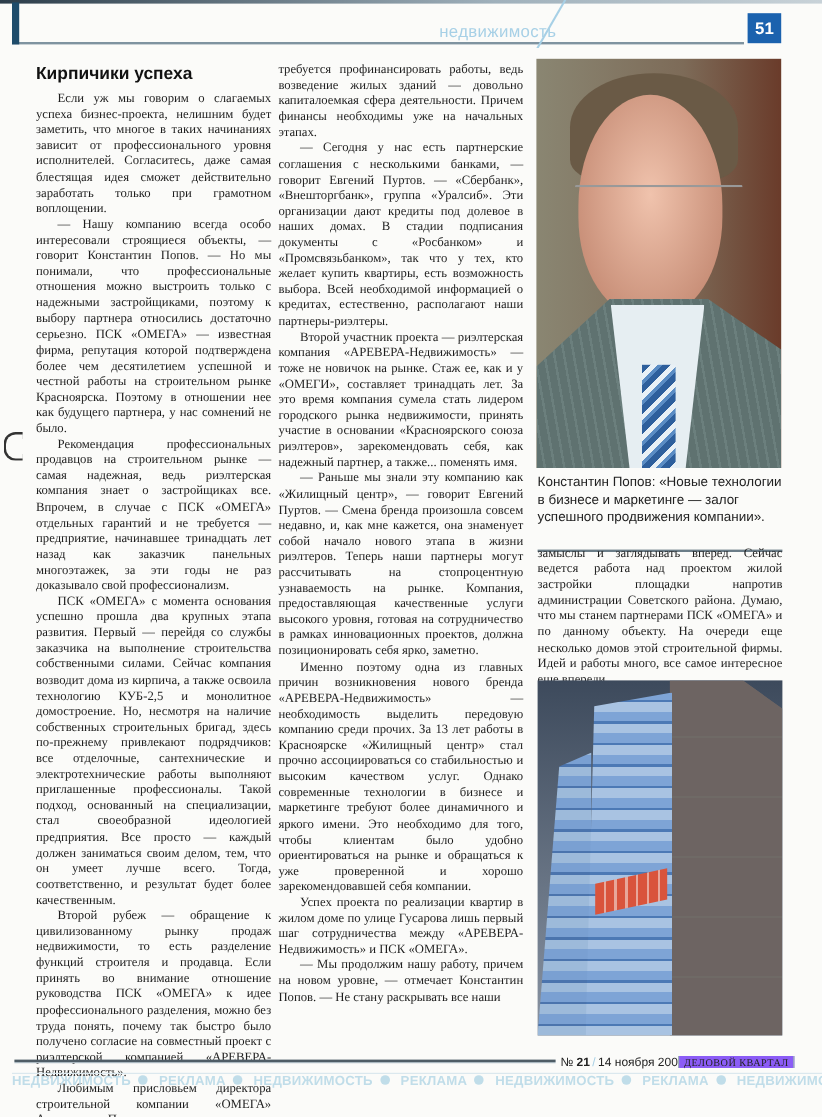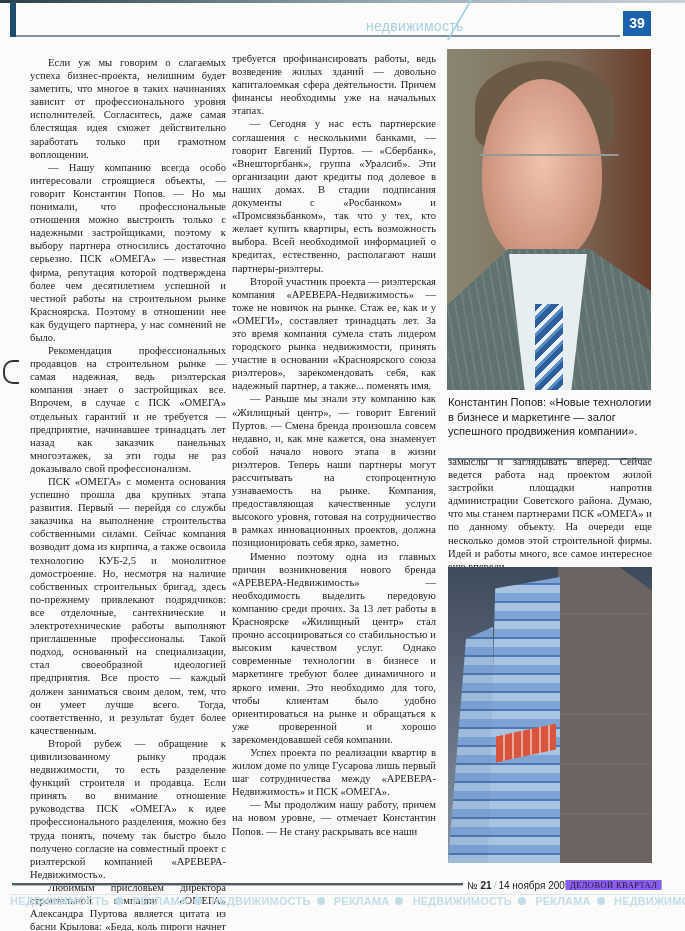--- a/index.html
+++ b/index.html
@@ -41,25 +41,26 @@
   .punch1 { position:absolute; left:3px; top:360px; width:14px; height:20px; border:2px solid #333; border-right:none; border-radius:10px 0 0 10px; }
 </style>
 </head>
 <body>
 
 <div class="topbar"></div>
 <div class="header-frame"></div>
 <div class="header-leftbar"></div>
 <div class="section-name">недвижимость</div>
 <div class="slash"></div>
-<div class="page-num">39</div>
+<div class="page-num">51</div>
 
 <div class="punch1"></div>
 
 <div class="col" id="col1">
+  <h2>Кирпичики успеха</h2>
   <p>Если уж мы говорим о слагаемых успеха бизнес-проекта, нелишним будет заметить, что многое в таких начинаниях зависит от профессионального уровня исполнителей. Согласитесь, даже самая блестящая идея сможет действительно заработать только при грамотном воплощении.</p>
   <p>— Нашу компанию всегда особо интересовали строящиеся объекты, — говорит Константин Попов. — Но мы понимали, что профессиональные отношения можно выстроить только с надежными застройщиками, поэтому к выбору партнера относились достаточно серьезно. ПСК «ОМЕГА» — известная фирма, репутация которой подтверждена более чем десятилетием успешной и честной работы на строительном рынке Красноярска. Поэтому в отношении нее как будущего партнера, у нас сомнений не было.</p>
   <p>Рекомендация профессиональных продавцов на строительном рынке — самая надежная, ведь риэлтерская компания знает о застройщиках все. Впрочем, в случае с ПСК «ОМЕГА» отдельных гарантий и не требуется — предприятие, начинавшее тринадцать лет назад как заказчик панельных многоэтажек, за эти годы не раз доказывало свой профессионализм.</p>
   <p>ПСК «ОМЕГА» с момента основания успешно прошла два крупных этапа развития. Первый — перейдя со службы заказчика на выполнение строительства собственными силами. Сейчас компания возводит дома из кирпича, а также освоила технологию КУБ-2,5 и монолитное домостроение. Но, несмотря на наличие собственных строительных бригад, здесь по-прежнему привлекают подрядчиков: все отделочные, сантехнические и электротехнические работы выполняют приглашенные профессионалы. Такой подход, основанный на специализации, стал своеобразной идеологией предприятия. Все просто — каждый должен заниматься своим делом, тем, что он умеет лучше всего. Тогда, соответственно, и результат будет более качественным.</p>
   <p>Второй рубеж — обращение к цивилизованному рынку продаж недвижимости, то есть разделение функций строителя и продавца. Если принять во внимание отношение руководства ПСК «ОМЕГА» к идее профессионального разделения, можно без труда понять, почему так быстро было получено согласие на совместный проект с риэлтерской компанией «АРЕВЕРА-Недвижимость».</p>
   <p>Любимым присловьем директора строительной компании «ОМЕГА» Александра Пуртова является цитата из басни Крылова: «Беда, коль пироги начнет печи сапожник, а сапоги тачать пирожник». В действительности же для осуществления всех замыслов строителей необходим еще и третий участник. Чтобы построить и продать дом,</p>
 </div>
 
 <div class="col" id="col2">
   <p class="noindent">требуется профинансировать работы, ведь возведение жилых зданий — довольно капиталоемкая сфера деятельности. Причем финансы необходимы уже на начальных этапах.</p>

